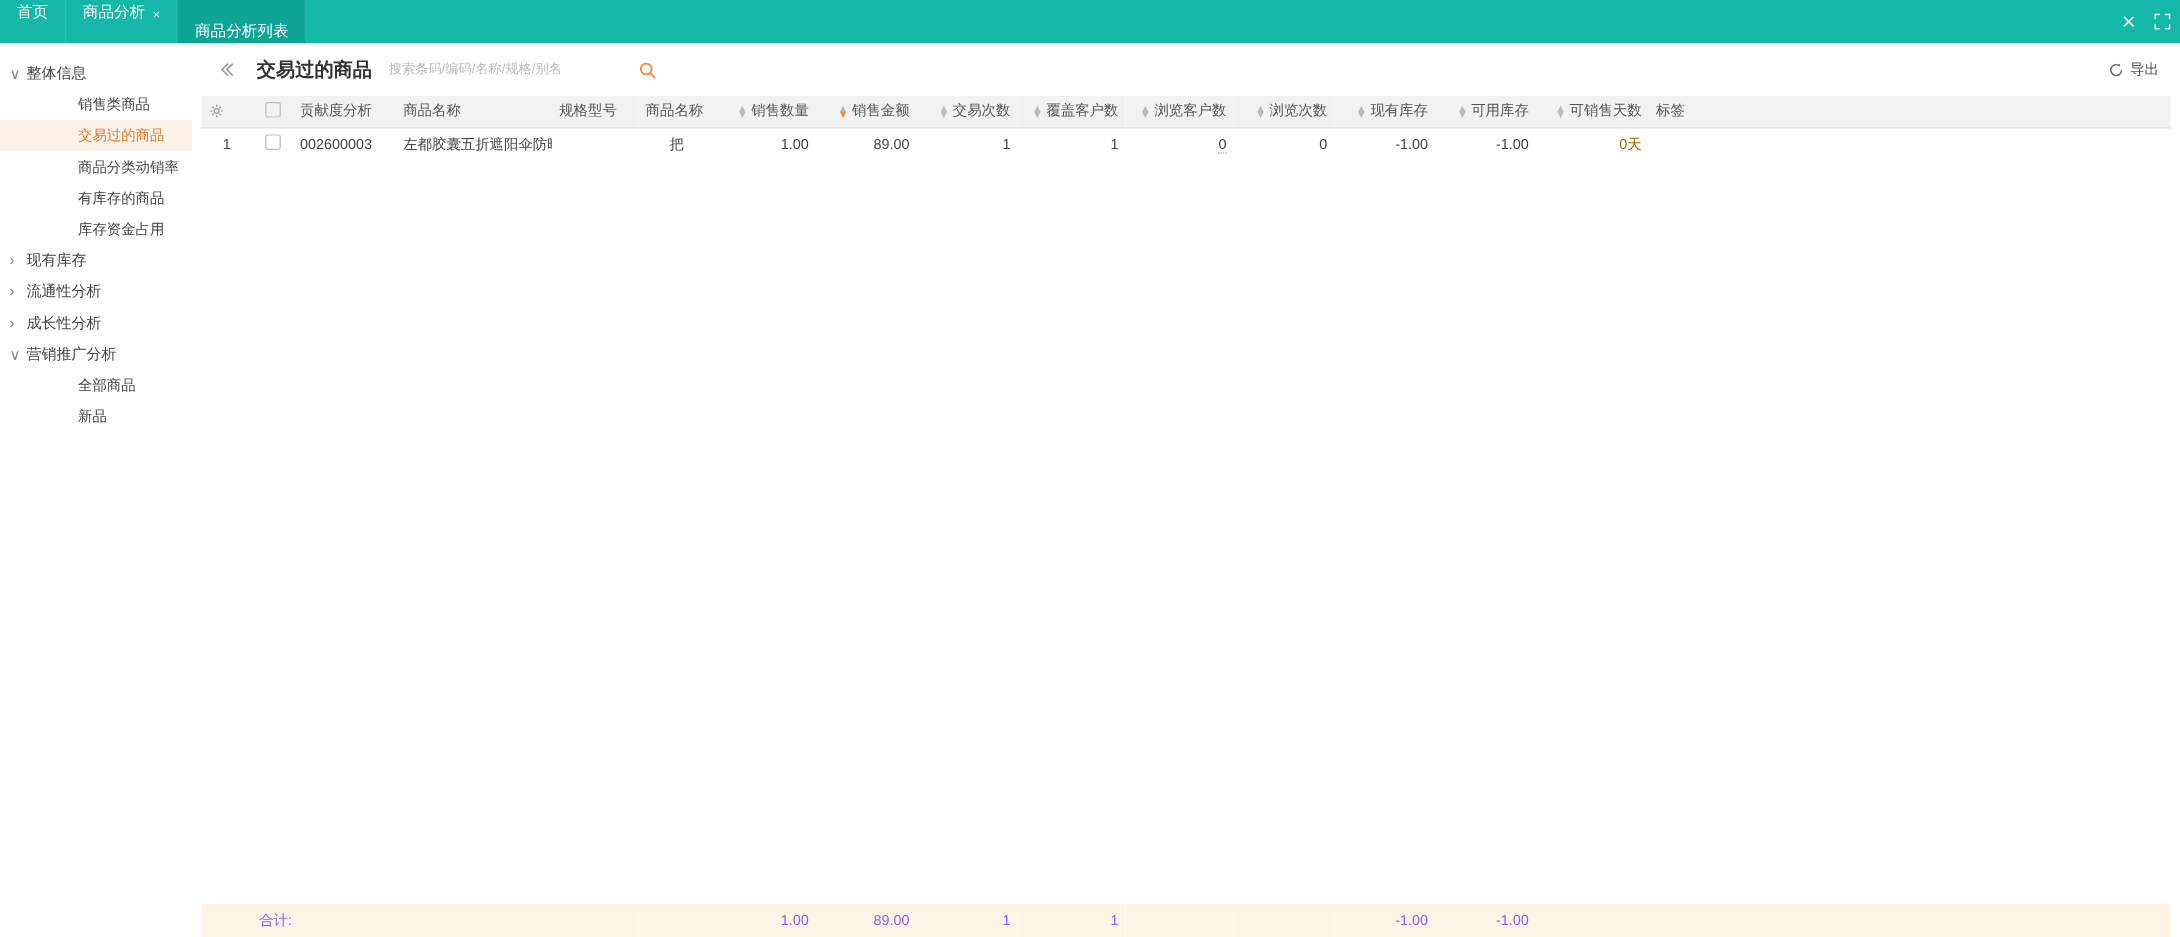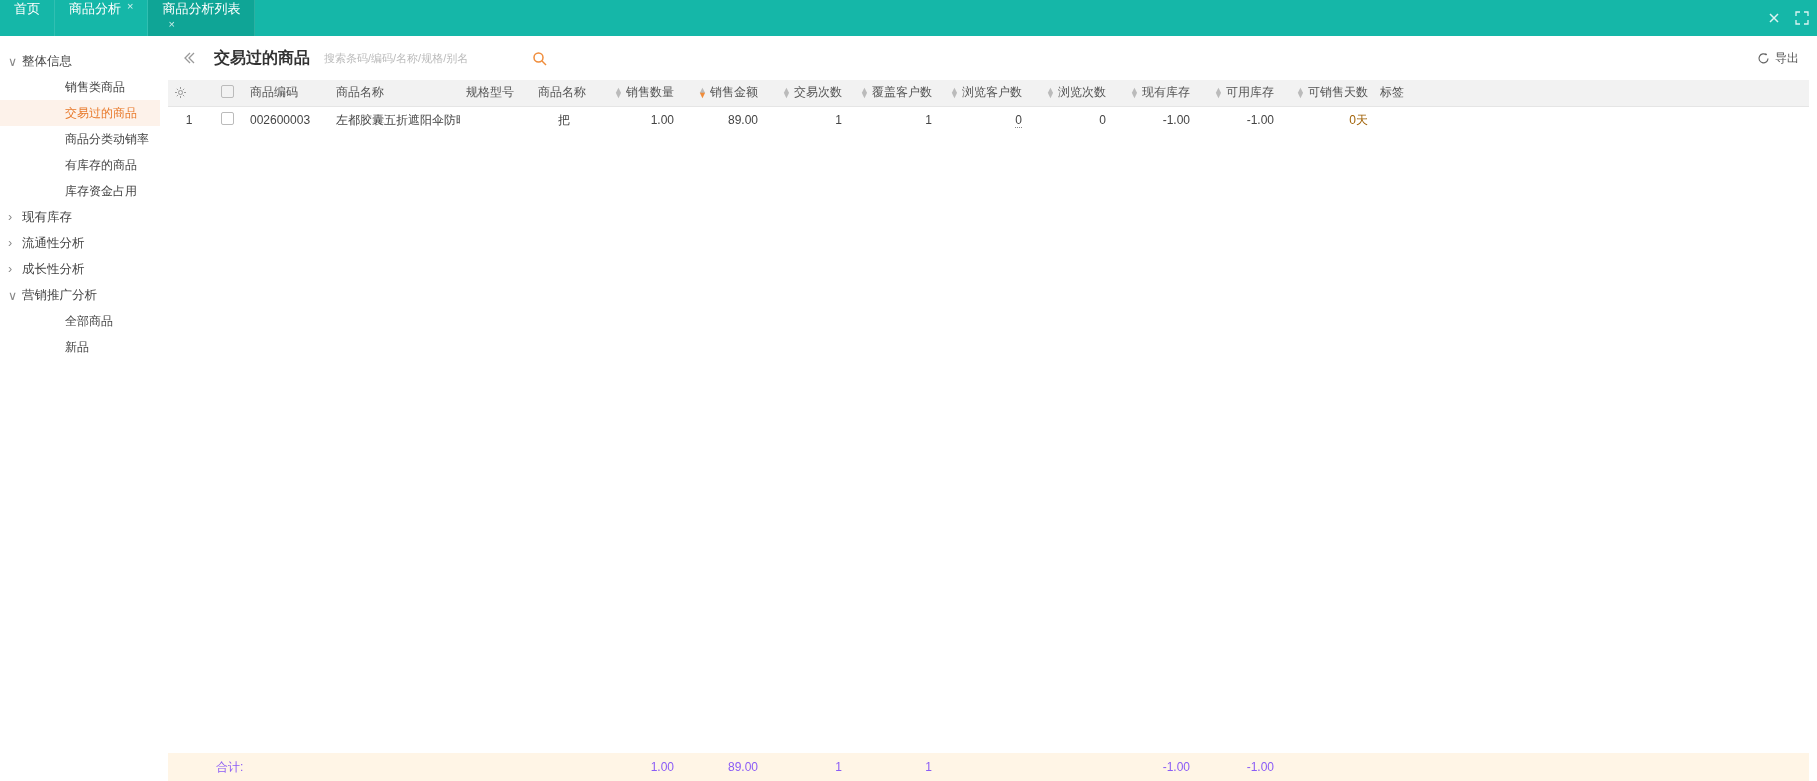--- a/index.html
+++ b/index.html
@@ -1,21 +1,21 @@
 <!DOCTYPE html>
 <html><head>
 <meta charset="utf-8">
 <style>
   * { box-sizing: border-box; margin: 0; padding: 0; }
   html, body { width: 100%; height: 100%; font-family: "Microsoft YaHei", Arial, sans-serif; font-size: 12px; color: #333; background: #fff; }
   body { overflow: hidden; }
 
   
   .topbar { height: 36px; background: #15b7a8; display: flex; align-items: stretch; color: #fff; position: relative; }
-  .tab { display: flex; align-items: flex-start; padding: 0 14px; font-size: 13px; cursor: pointer; border-right: 1px solid rgba(255,255,255,.12); }
+  .tab { display: flex; align-items: flex-end; padding: 17px 14px; font-size: 13px; cursor: pointer; border-right: 1px solid rgba(255,255,255,.12); }
   .tab.active { background: #0fa596; flex-direction: column; }
   .tab .close { margin-left: 6px; font-size: 11px; opacity: .8; }
   .topbar-right { margin-left: auto; display: flex; align-items: center; padding-right: 8px; gap: 14px; }
   .topbar-right .icon { opacity: .85; }
 
   
   .wrap { position: absolute; top: 36px; bottom: 0; left: 0; right: 0; display: flex; }
   .sidebar { width: 160px; border-right: 0; padding: 12px 0; flex: 0 0 160px; }
   .content { flex: 1; display: flex; flex-direction: column; min-width: 0; }
 
@@ -188,21 +188,21 @@
           <tr>
             <th class="center">
               <span class="gear">
                 <svg width="13" height="13" viewBox="0 0 13 13">
                     <circle cx="6.5" cy="6.5" r="2" stroke="#999" fill="none"></circle>
                     <path d="M6.5 1v2M6.5 10v2M1 6.5h2M10 6.5h2M2.8 2.8l1.4 1.4M8.8 8.8l1.4 1.4M10.2 2.8l-1.4 1.4M4.2 8.8l-1.4 1.4" stroke="#999"></path>
                   </svg>
               </span>
             </th>
             <th class="center"><span class="checkbox"></span></th>
-            <th><span>商品编码</span></th>
+            <th><span>贡献度分析</span></th>
             <th><span>商品名称</span></th>
             <th><span>规格型号</span></th>
             <th><span>商品名称</span></th>
             <th class="num"><span class="sort">
                   <span>▲</span>
                   <span class="sort-down">▼</span>
                 </span><span>销售数量</span></th>
             <th class="num sort-desc"><span class="sort">
                   <span>▲</span>
                   <span class="sort-down">▼</span>

